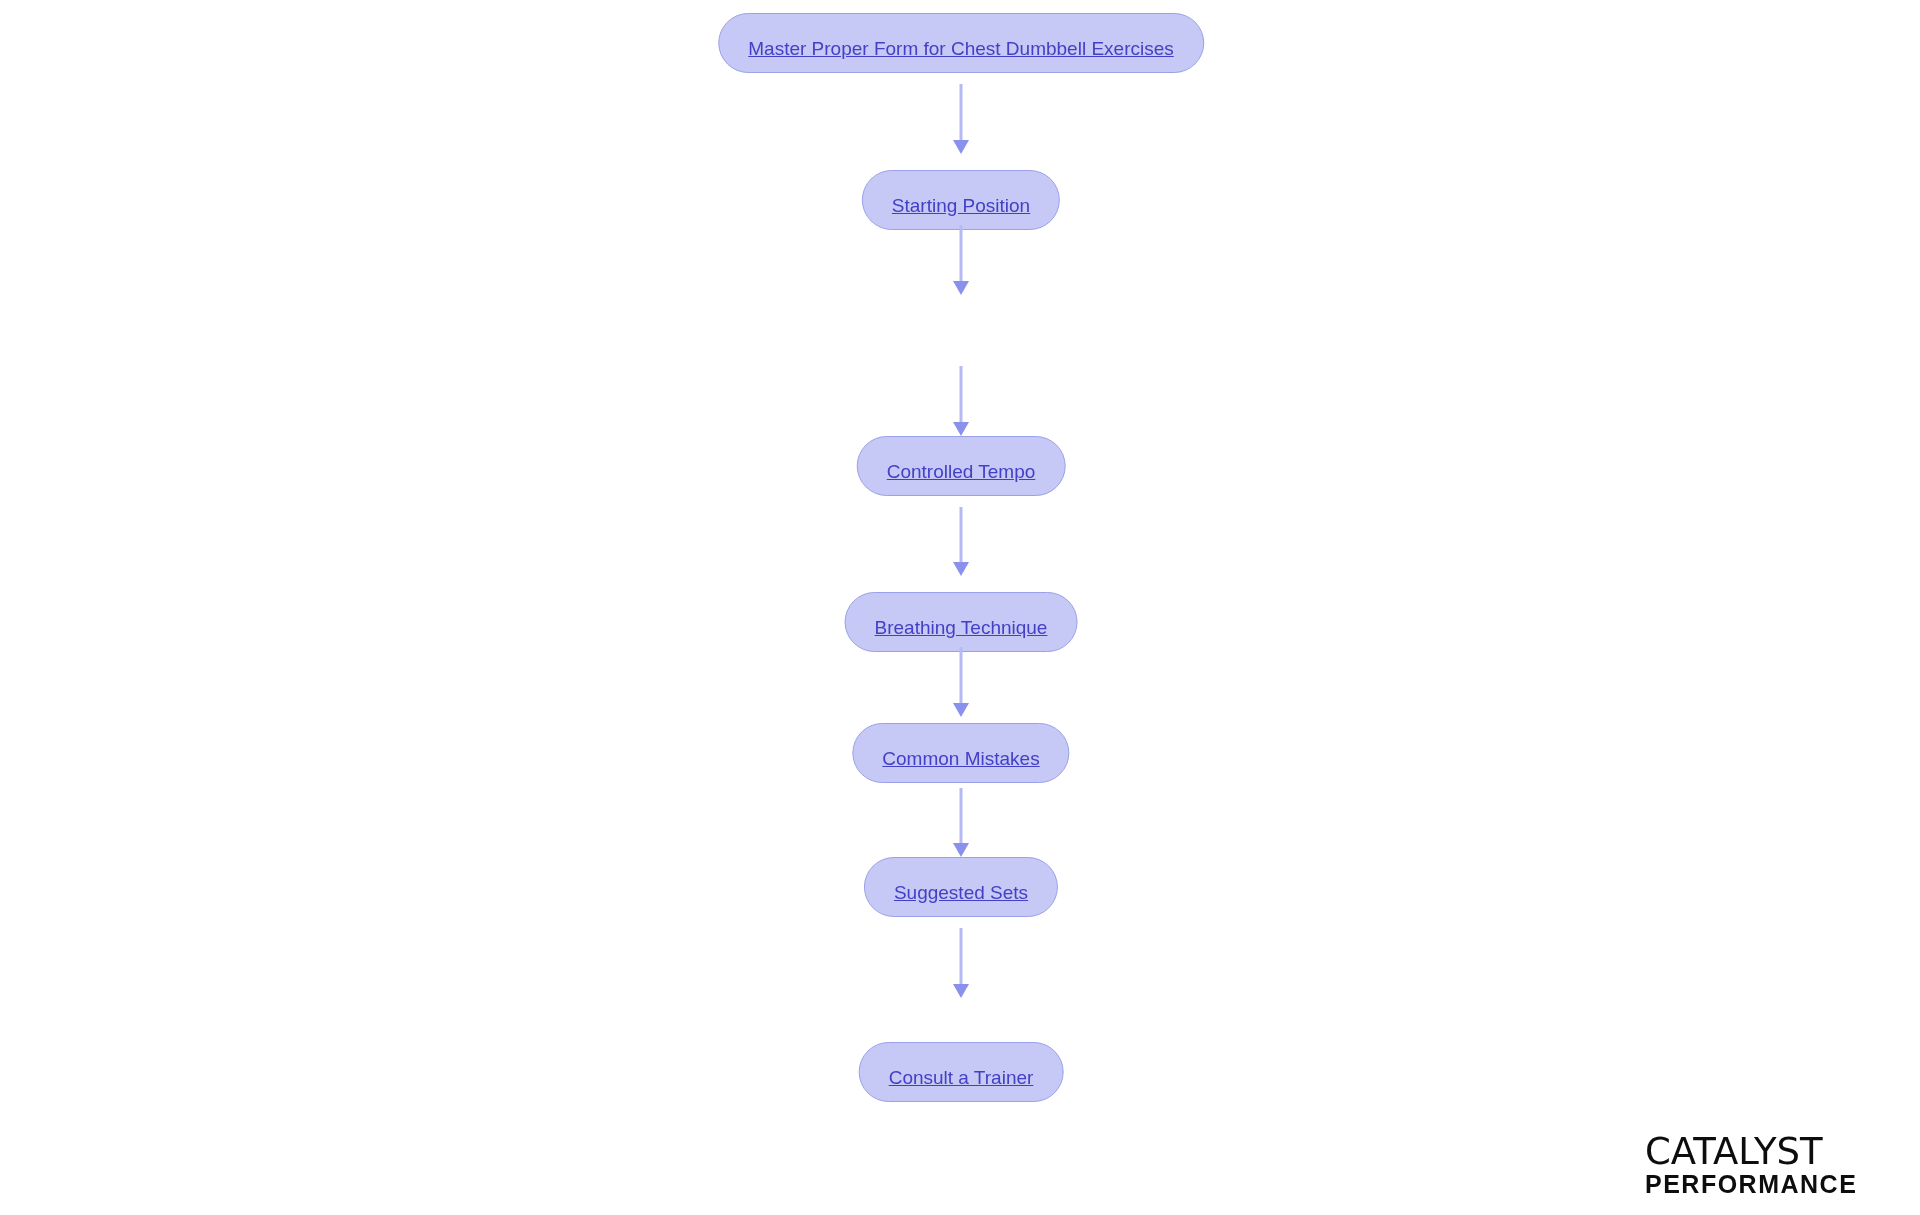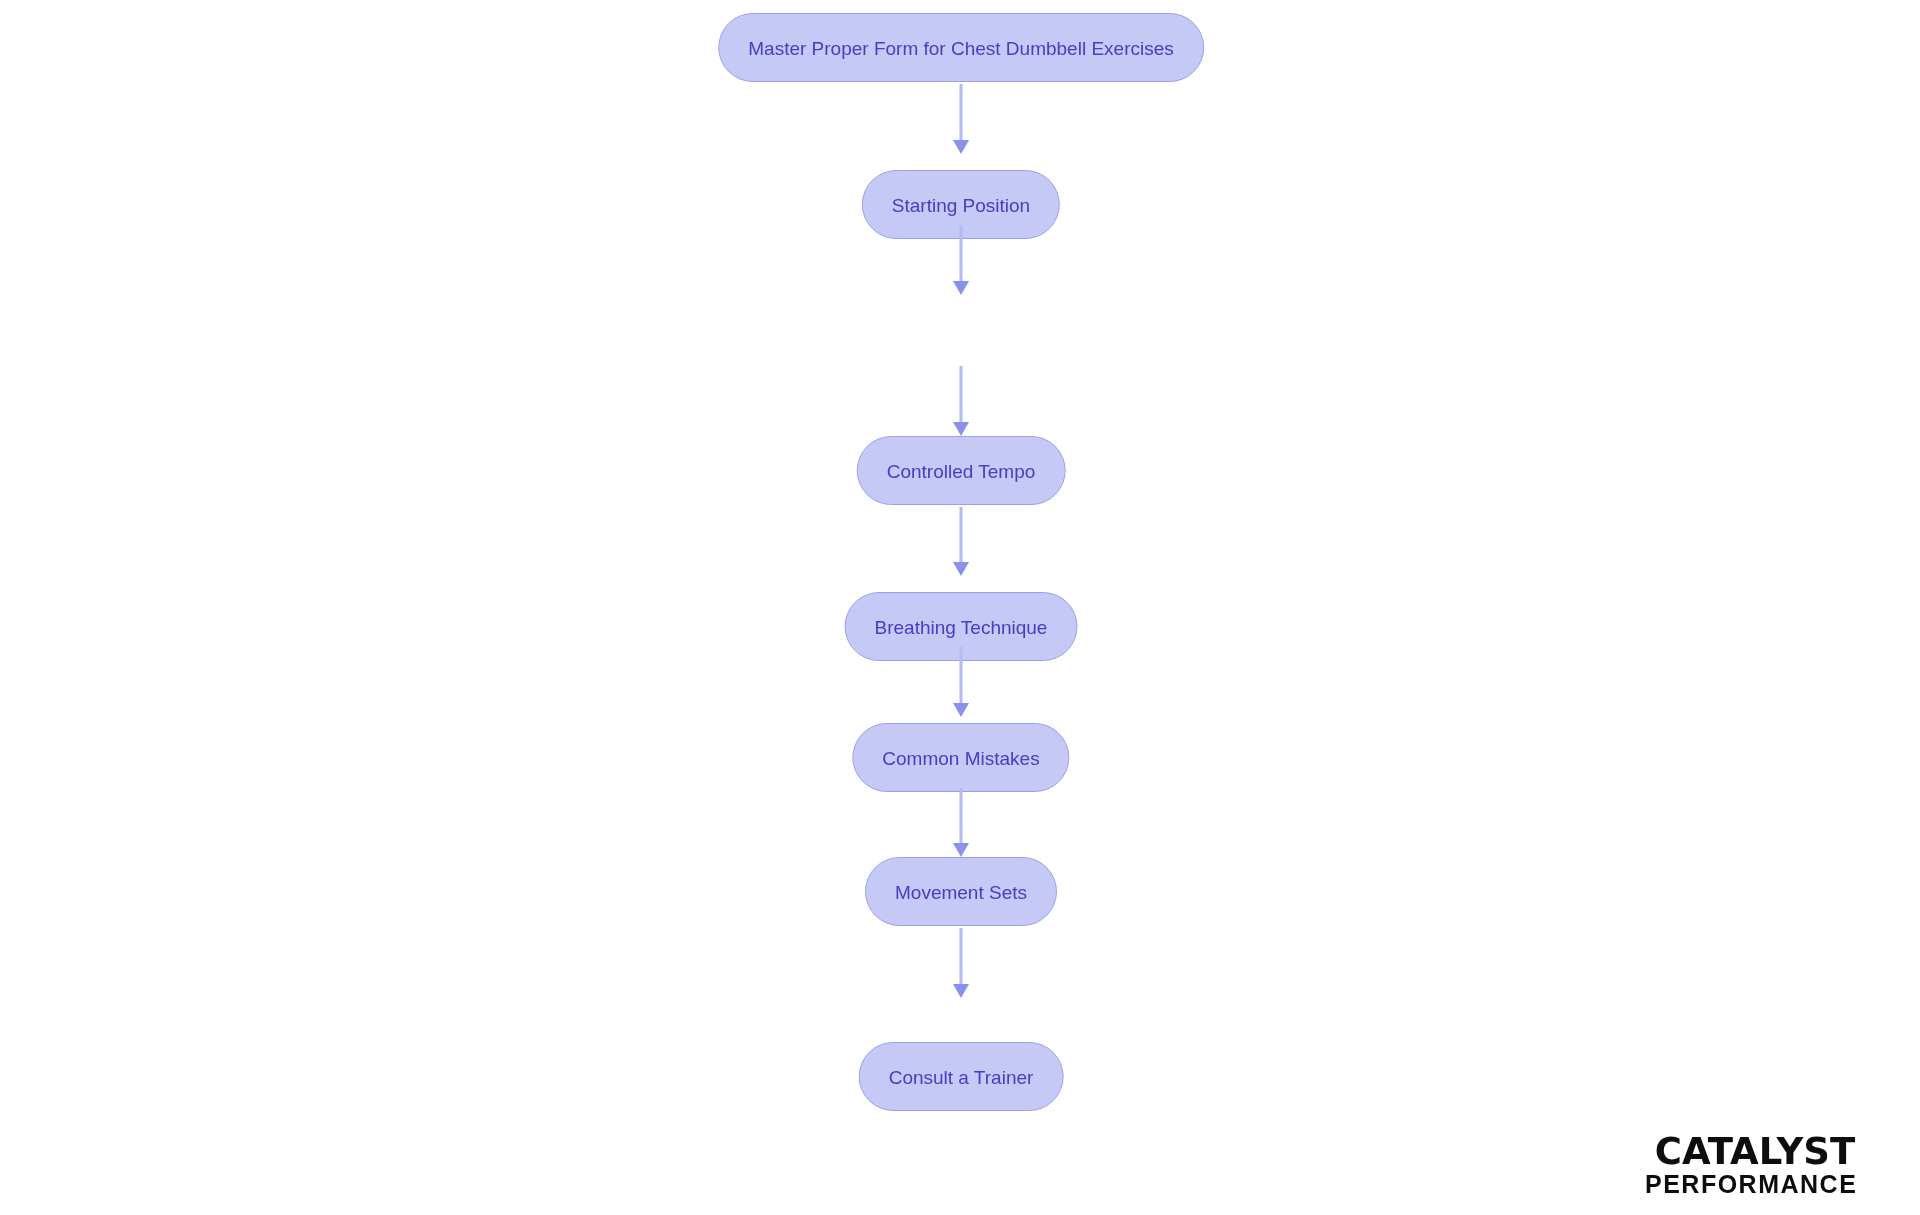--- a/index.html
+++ b/index.html
@@ -13,30 +13,31 @@
   }
   *{margin:0;padding:0;box-sizing:border-box;}
   html,body{width:1920px;height:1215px;background:var(--bg);overflow:hidden;
     font-family:"Liberation Sans",sans-serif;}
   .canvas{position:relative;width:1920px;height:1215px;background:var(--bg);}
 
   .node{
     position:absolute;
     left:961px;
     transform:translateX(-50%);
-    height:69px;
+    height:60px;
     line-height:69px;
     padding:0 29px;
     white-space:nowrap;
     background:var(--node-fill);
     border:1px solid var(--node-border);
     border-radius:35.5px;
     color:var(--node-text);
     font-size:19px;
     text-align:center;
+    text-decoration:underline;
   }
 
   .arrow{
     position:absolute;
     left:961px;
     transform:translateX(-50%);
     width:18px;
   }
   .arrow-line{
     position:absolute;
@@ -60,26 +61,25 @@
 
   .logo{
     position:absolute;
     left:1645px;
     top:1133px;
     width:220px;
     color:var(--logo-color);
   }
   .logo-line1{
     font-family:"DejaVu Sans",sans-serif;
-    font-weight:700;
+    font-weight:400;
     font-size:37px;
     line-height:1.0;
     letter-spacing:0px;
     white-space:nowrap;
-    text-align:center;
   }
   .logo-line2{
     font-family:"Liberation Sans",sans-serif;
     font-weight:700;
     font-size:25px;
     line-height:1.0;
     letter-spacing:1.5px;
     margin-top:2px;
     white-space:nowrap;
   }
@@ -134,21 +134,21 @@
   <div class="node" style="top:717px;margin-top:6px;">
     <span>Common Mistakes</span>
   </div>
 
   <div class="arrow" style="top:788px;height:69px;">
     <div class="arrow-line"></div>
     <div class="arrow-head"></div>
   </div>
 
   <div class="node" style="top:857px;">
-    <span>Movement Sets</span>
+    <span>Suggested Sets</span>
   </div>
 
   <div class="arrow" style="top:928px;height:70px;">
     <div class="arrow-line"></div>
     <div class="arrow-head"></div>
   </div>
 
   <div class="node" style="top:1042px;">
     <span>Consult a Trainer</span>
   </div>

